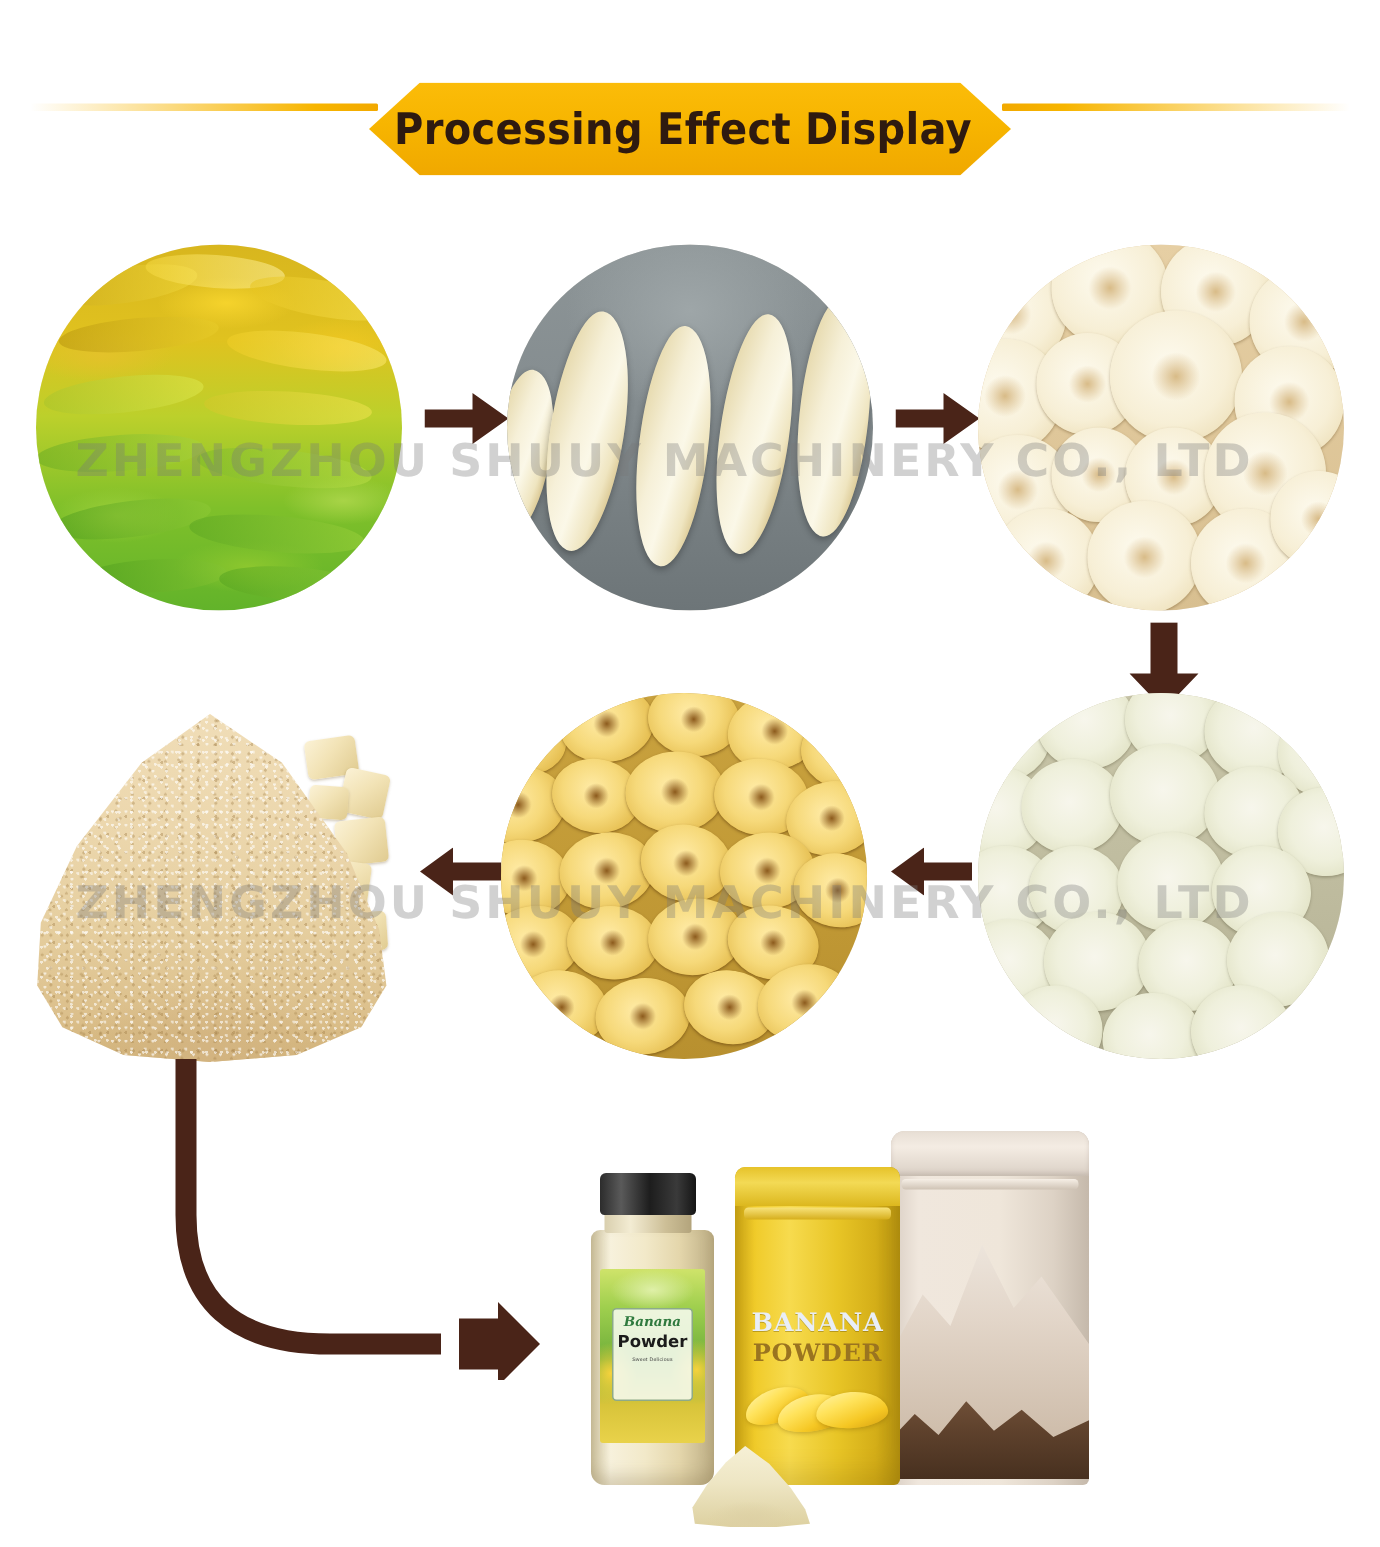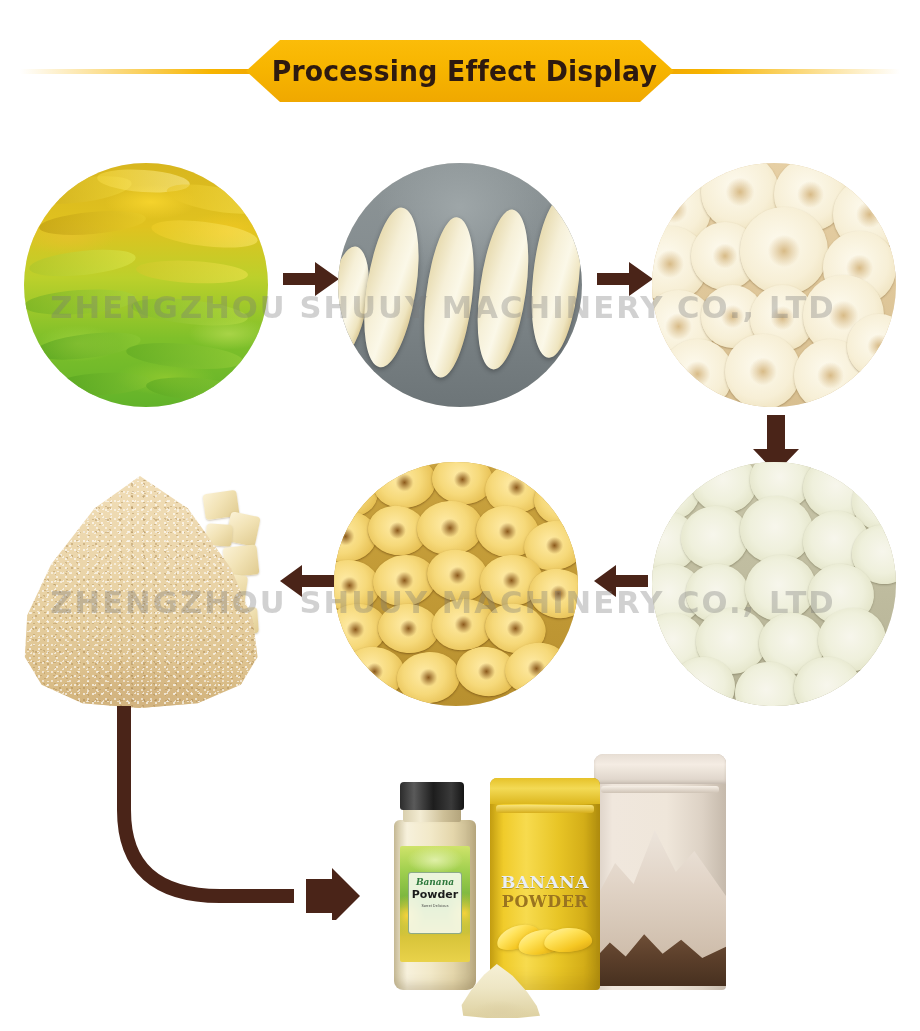--- a/index.html
+++ b/index.html
@@ -40,29 +40,29 @@
     background: linear-gradient(to right, rgba(247,181,0,0), #f7b500 82%, #f2a900 100%);
   }
   .rule-right {
     right: 20px;
     width: 232px;
     background: linear-gradient(to left, rgba(247,181,0,0), #f7b500 82%, #f2a900 100%);
   }
   .banner {
     position: absolute;
     left: 246px;
-    top: 0;
+    top: 15px;
     width: 428px;
     height: 62px;
     background: linear-gradient(to bottom, #fbbc09 0%, #f7b500 45%, #f0a800 100%);
     -webkit-clip-path: polygon(0% 50%, 34px 0%, calc(100% - 34px) 0%, 100% 50%, calc(100% - 34px) 100%, 34px 100%);
     clip-path: polygon(0% 50%, 34px 0%, calc(100% - 34px) 0%, 100% 50%, calc(100% - 34px) 100%, 34px 100%);
     display: flex;
     align-items: center;
-    justify-content: flex-end;
+    justify-content: flex-start;
   }
   .banner-title {
     font-family: "DejaVu Sans", sans-serif;
     font-weight: 700;
     font-size: 29px;
     letter-spacing: 0.2px;
     color: #2e1a10;
     white-space: nowrap;
     transform: scaleX(0.92);
   }

